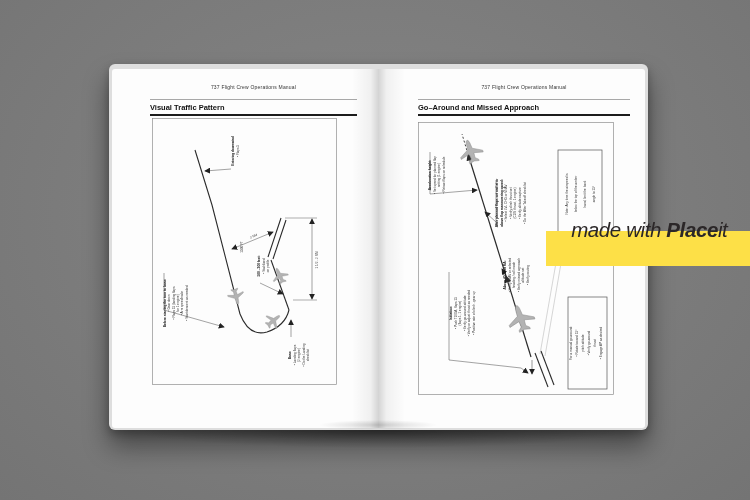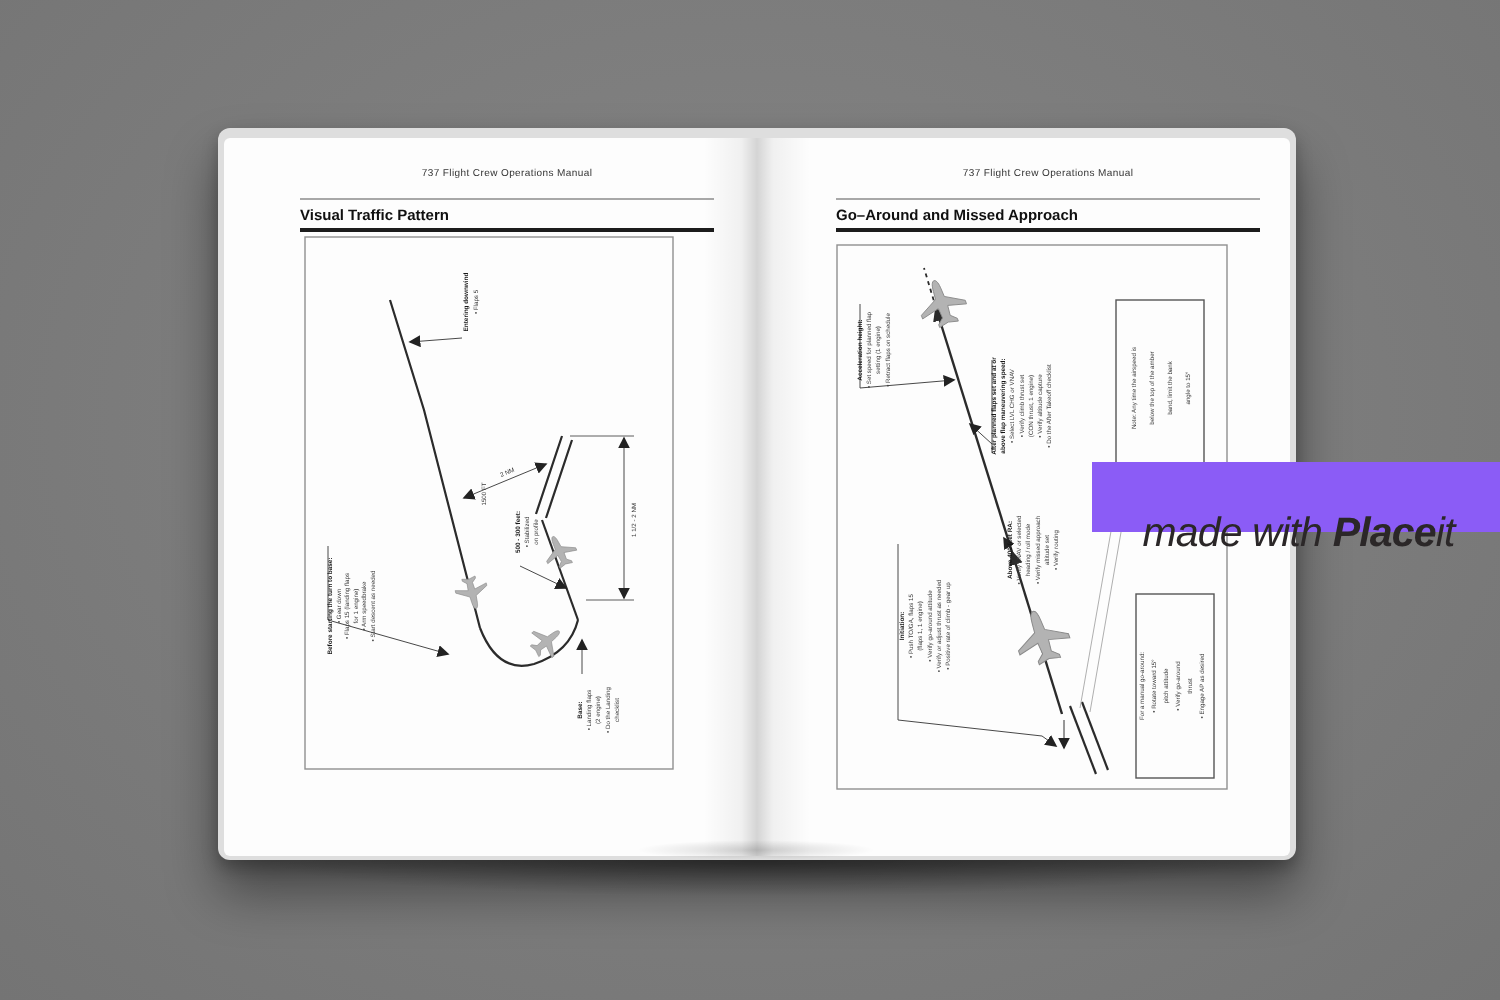--- a/index.html
+++ b/index.html
@@ -42,21 +42,21 @@
   .rule-thick{position:absolute;height:1.6px;background:#1c1c1c;}
   .rule-thick.l{left:38px;top:45px;width:207px;}
   .rule-thick.r{left:306px;top:45px;width:212px;}
   svg.diag{position:absolute;overflow:visible;}
   #diag-left{left:40px;top:49px;}
   #diag-right{left:306px;top:53px;}
   svg text{fill:#3a3a3a;font-family:"Liberation Sans", sans-serif;font-size:3.1px;}
   svg text.hd{fill:#161616;font-weight:bold;font-size:3.2px;}
   #watermark{
     position:absolute;left:546px;top:231px;width:204px;height:35px;z-index:9;
-    background:#8b5cf6;display:flex;align-items:flex-start;
+    background:#fde047;display:flex;align-items:flex-end;
   }
   #watermark .wm-text{margin-left:4px;font-size:20.5px;color:#2b2728;letter-spacing:-.4px;white-space:pre;}
   #watermark .wm-pre{font-style:italic;font-weight:500;}
   #watermark .wm-bold{font-weight:800;font-style:italic;}
   #watermark .wm-lite{font-weight:400;font-style:italic;}
 </style>
 </head>
 <body>
 
 <div id="ground-shadow"></div>

